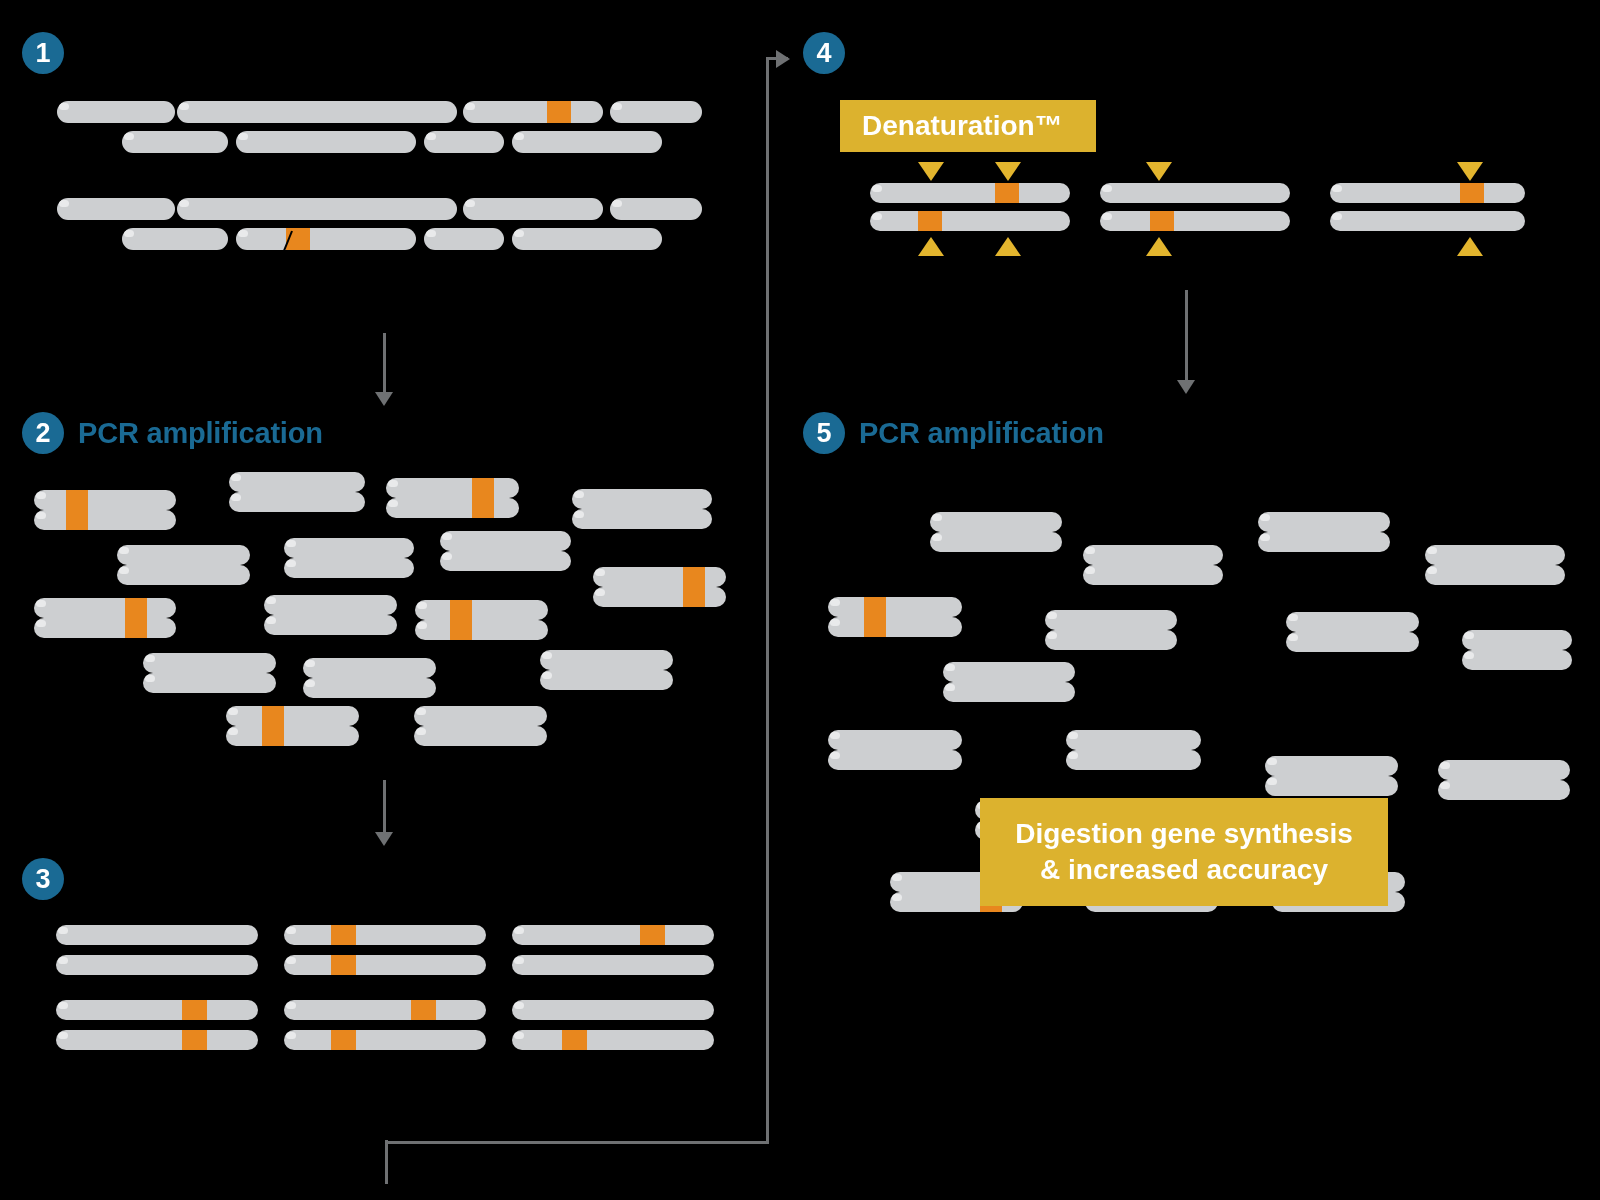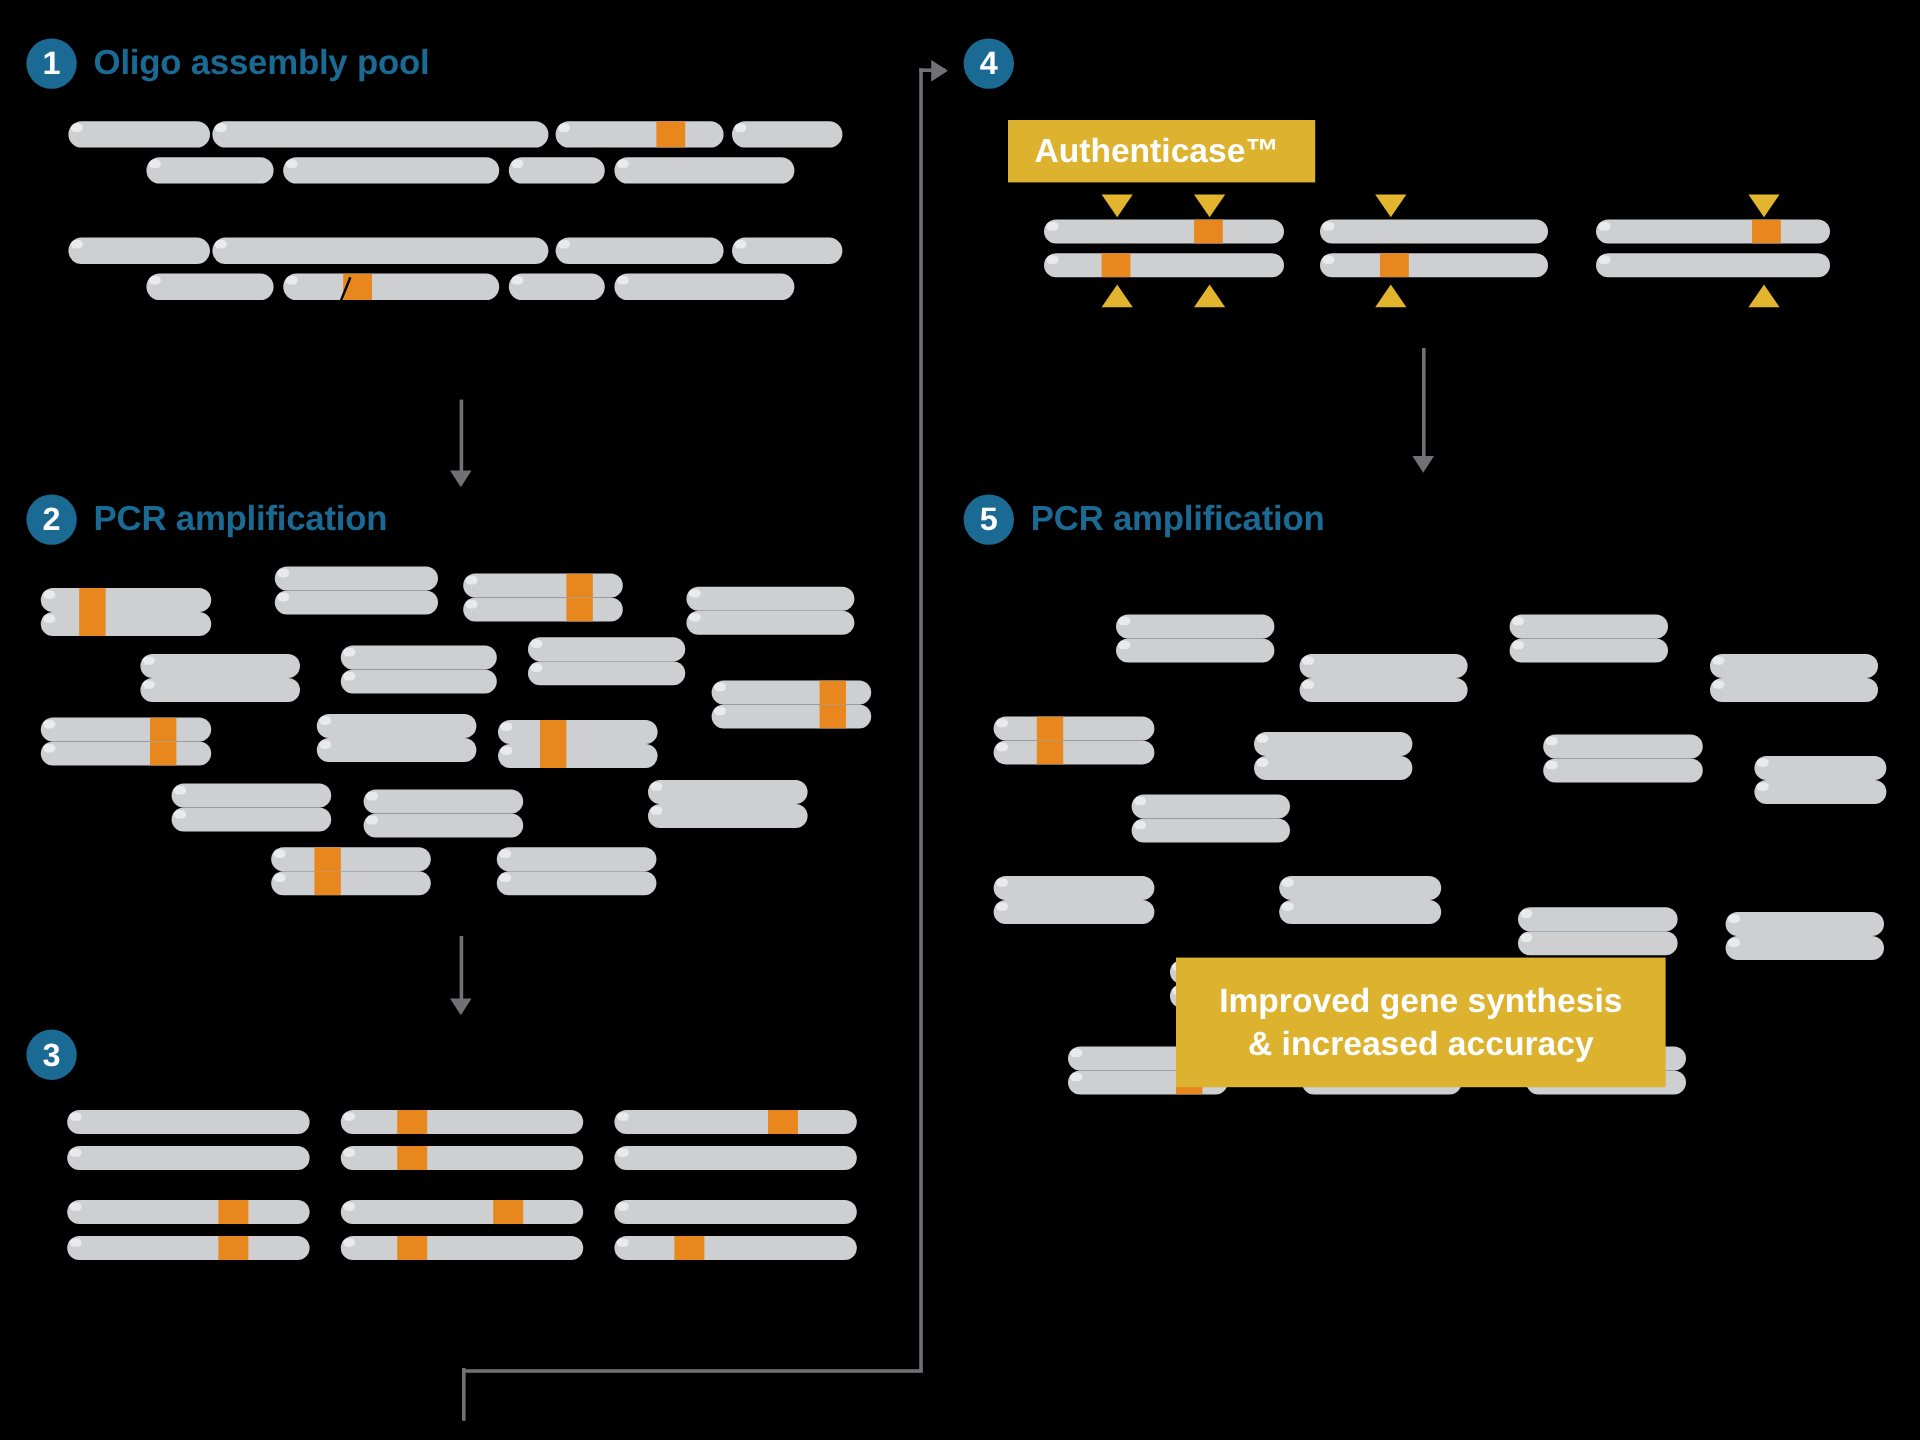--- a/index.html
+++ b/index.html
@@ -50,21 +50,20 @@
   .nick{position:absolute;width:2px;background:#000;
         transform:rotate(22deg);transform-origin:top center;}
 </style>
 </head>
 <body>
 
 <div id="stage">
 
   <div class="step-head" style="left:22px;top:32px;">
     <div class="step-badge">1</div>
-    <div class="step-title">Oligo assembly pool</div>
   </div>
 
   <div>
 
     <div class="bar big" style="left:57px;top:101px;width:118px;"></div>
     <div class="bar big" style="left:177px;top:101px;width:280px;"></div>
     <div class="bar big" style="left:463px;top:101px;width:140px;">
         <span class="mut" style="left:84px;width:24px;"></span>
       </div>
     <div class="bar big" style="left:610px;top:101px;width:92px;"></div>
@@ -217,21 +216,21 @@
   <div class="conn" style="left:385px;top:1141px;width:384px;height:3px;top:1141px;"></div>
   <div class="conn" style="left:766px;top:57px;width:3px;height:1086px;"></div>
   <div class="conn" style="left:766px;top:57px;width:22px;height:3px;"></div>
   <div class="arrowhead-right" style="left:776px;top:50px;"></div>
 
   <div class="step-head" style="left:803px;top:32px;">
     <div class="step-badge">4</div>
   </div>
 
   <div class="ybox" style="left:840px;top:100px;width:256px;height:52px;padding-left:22px;box-sizing:border-box;font-size:28px;">
-    <span>Authenticase™</span>
+    <span>Denaturation™</span>
   </div>
 
   <div>
 
     <div class="tri down" style="left:918px;top:162px;"></div>
     <div class="tri down" style="left:995px;top:162px;"></div>
     <div class="bar" style="left:870px;top:183px;width:200px;">
         <span class="mut" style="left:125px;width:24px;"></span>
       </div>
     <div class="bar" style="left:870px;top:211px;width:200px;">
@@ -321,17 +320,17 @@
       </div>
 
     <div class="bar" style="left:1085px;top:872px;width:133px;"></div>
     <div class="bar" style="left:1085px;top:892px;width:133px;"></div>
 
     <div class="bar" style="left:1272px;top:872px;width:133px;"></div>
     <div class="bar" style="left:1272px;top:892px;width:133px;"></div>
   </div>
 
   <div class="ybox center" style="left:980px;top:798px;width:408px;height:108px;flex-direction:column;font-size:28px;line-height:1.28;">
-    <span>Improved gene synthesis</span>
+    <span>Digestion gene synthesis</span>
     <span>&amp; increased accuracy</span>
   </div>
 
 </div>
 
 </body></html>

